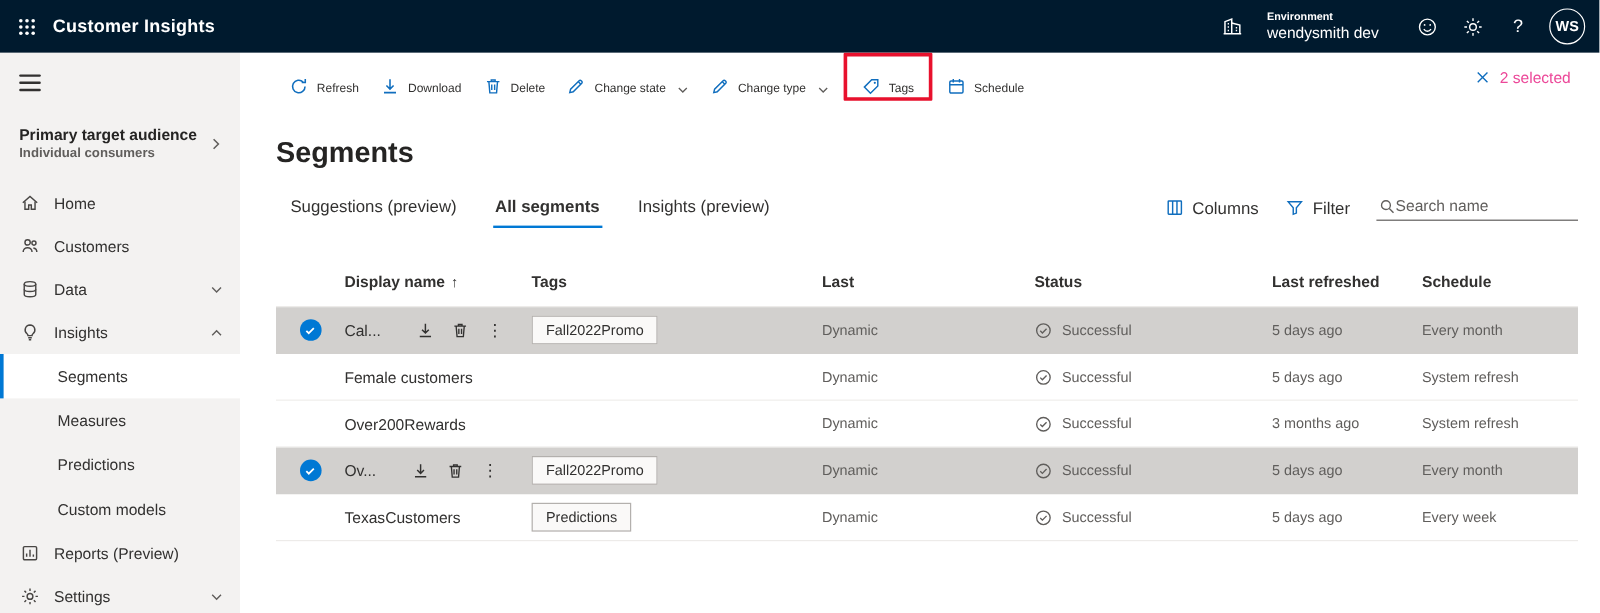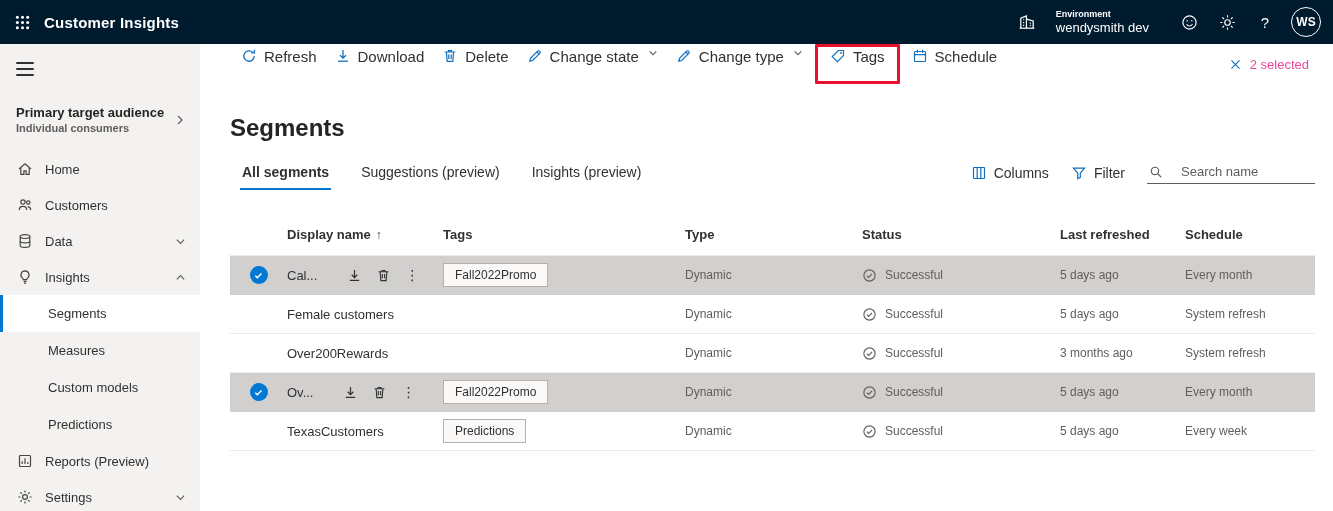--- a/index.html
+++ b/index.html
@@ -31,39 +31,39 @@
   .nav { margin-top:16px; }
   .nav-item { height:36px; display:flex; align-items:center; gap:12px; padding:0 14px 0 17px; font-size:13px; color:#323130; cursor:pointer; position:relative; }
   .nav-item .nav-icon { color:#484644; display:flex; }
   .nav-item .spacer { flex:1; }
   .nav-item .nav-chevron { color:#605e5c; display:flex; }
   .nav-sub { height:37px; display:flex; align-items:center; padding-left:48px; font-size:13px; color:#323130; cursor:pointer; }
   .nav-sub.active { background:#fff; border-left:3px solid #0078d4; padding-left:45px; font-weight:400; }
 
   
   .commandbar { height:40px; background:#fff; display:flex; align-items:center; padding-left:32px; padding-right:24px; }
-  .cmd-btn { display:flex; align-items:flex-start; gap:7px; background:none; border:none; padding:0 9px; height:32px; font-size:15px; color:#323130; cursor:pointer; white-space:nowrap; }
+  .cmd-btn { display:flex; align-items:flex-end; gap:7px; background:none; border:none; padding:0 9px; height:32px; font-size:10px; color:#323130; cursor:pointer; white-space:nowrap; }
   .cmd-btn .cmd-icon { color:#106ebe; display:flex; }
   .cmd-btn .cmd-chev { color:#605e5c; display:flex; margin-left:2px; }
   .annotation-box { border:3px solid #e8112d; border-radius:1px; padding:1px 3px; display:flex; align-items:center; margin:0 3px; }
   .cmd-right { margin-left:auto; display:flex; align-items:center; gap:8px; font-size:13px; color:#ec4899; cursor:pointer; }
   .cmd-right .cmd-icon { color:#106ebe; display:flex; }
 
   
   .content { padding:30px 18px 0 30px; flex:1; }
   .page-title { font-size:24px; font-weight:700; color:#252423; }
   .tabs-row { display:flex; align-items:flex-end; justify-content:space-between; margin-top:14px; }
   .tabs { display:flex; gap:8px; }
   .tab { padding:8px 12px 10px; font-size:14px; color:#323130; background:none; border:none; cursor:pointer; position:relative; }
   .tab.active { font-weight:700; }
   .tab.active::after { content:""; position:absolute; left:10px; right:10px; bottom:0; height:2px; background:#0078d4; }
   .view-controls { display:flex; align-items:center; gap:22px; padding-bottom:6px; }
   .vc-btn { display:flex; align-items:center; gap:7px; background:none; border:none; font-size:14px; color:#323130; cursor:pointer; }
   .vc-btn .vc-icon { color:#106ebe; display:flex; }
-  .searchbox { display:flex; align-items:center; gap:18px; border-bottom:1px solid #605e5c; width:168px; padding:3px 2px 4px; }
+  .searchbox { display:flex; align-items:center; gap:0; border-bottom:1px solid #605e5c; width:168px; padding:3px 2px 4px; }
   .searchbox .vc-icon { color:#605e5c; display:flex; }
   .searchbox input { border:none; outline:none; background:transparent; font-size:13px; color:#323130; width:100%; }
   .searchbox input::placeholder { color:#605e5c; }
 
   
   .table { margin-top:24px; width:1085px; }
   .trow { display:grid; grid-template-columns:48px 156px 242px 177px 198px 125px 1fr; align-items:center; }
   .thead { height:42px; border-bottom:1px solid #edebe9; }
   .th { font-size:13px; font-weight:700; color:#323130; padding-left:9px; cursor:pointer; display:flex; align-items:center; gap:5px; }
   .sort-arrow { font-size:12px; color:#323130; }
@@ -215,24 +215,24 @@
             </svg>
         </span>
       </div>
       <div class="nav-sub active">
         <span>Segments</span>
       </div>
       <div class="nav-sub">
         <span>Measures</span>
       </div>
       <div class="nav-sub">
+        <span>Predictions</span>
+      </div>
+      <div class="nav-sub">
         <span>Custom models</span>
-      </div>
-      <div class="nav-sub">
-        <span>Predictions</span>
       </div>
       <div class="nav-item">
         <span class="nav-icon">
           <svg width="16" height="16" viewBox="0 0 16 16" fill="none" stroke="currentColor" stroke-width="1.2">
               <rect x="2.5" y="2.5" width="11" height="11" rx="1"></rect>
               <path d="M5.2 11V8.2M8 11V5.2M10.8 11V9"></path>
             </svg>
         </span>
         <span>Reports (Preview)</span>
       </div>
@@ -340,22 +340,22 @@
         </span>
         <span>2 selected</span>
       </div>
     </div>
 
     <div class="content">
       <h1 class="page-title">Segments</h1>
 
       <div class="tabs-row">
         <div class="tabs">
+          <button class="tab">Suggestions (preview)</button>
           <button class="tab active">All segments</button>
-          <button class="tab">Suggestions (preview)</button>
           <button class="tab">Insights (preview)</button>
         </div>
         <div class="view-controls">
           <button class="vc-btn">
             <span class="vc-icon">
               <svg width="16" height="16" viewBox="0 0 16 16" fill="none" stroke="currentColor" stroke-width="1.2">
                   <rect x="2.5" y="2.5" width="11" height="11" rx="0.5"></rect>
                   <path d="M6.2 2.5v11M9.8 2.5v11"></path>
                 </svg>
             </span>
@@ -385,21 +385,21 @@
         <div class="trow thead">
           <div class="th"></div>
           <div class="th">
             <span>Display name</span>
             <span class="sort-arrow">↑</span>
           </div>
           <div class="th">
               <span>Tags</span>
             </div>
           <div class="th">
-              <span>Type</span>
+              <span>Last</span>
             </div>
           <div class="th">
               <span>Status</span>
             </div>
           <div class="th">
               <span>Last refreshed</span>
             </div>
           <div class="th">
               <span>Schedule</span>
             </div>

